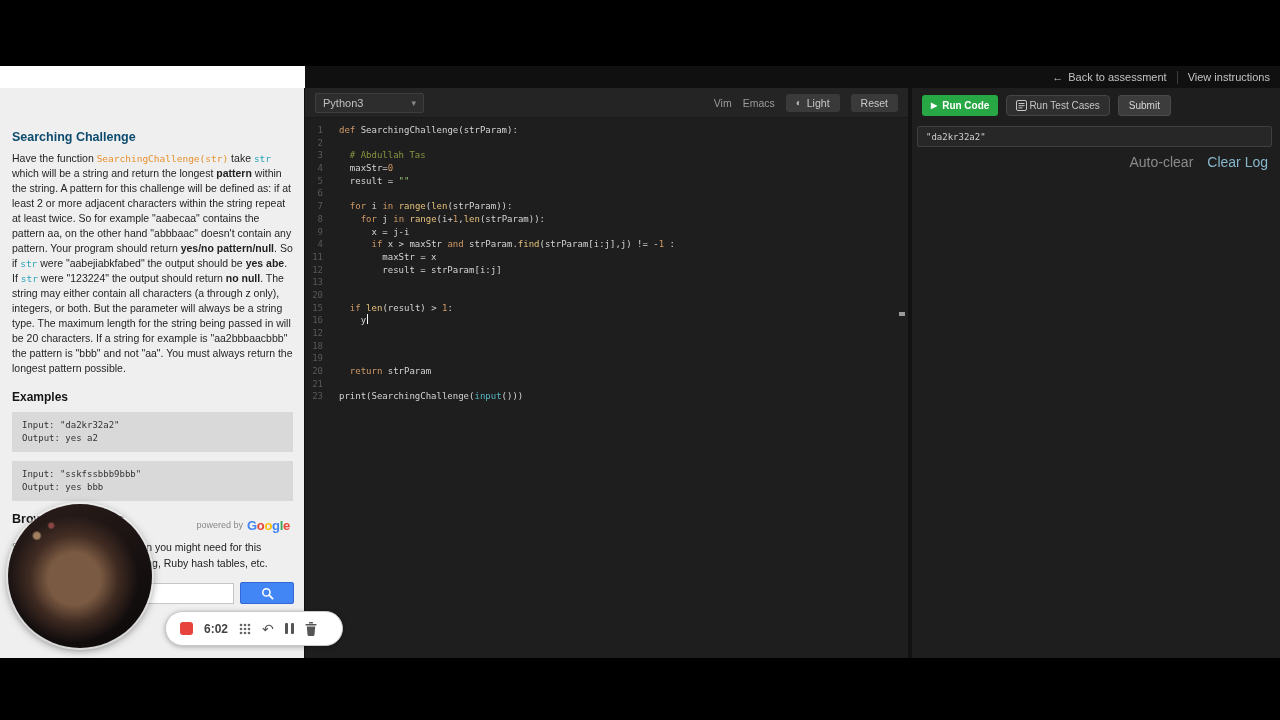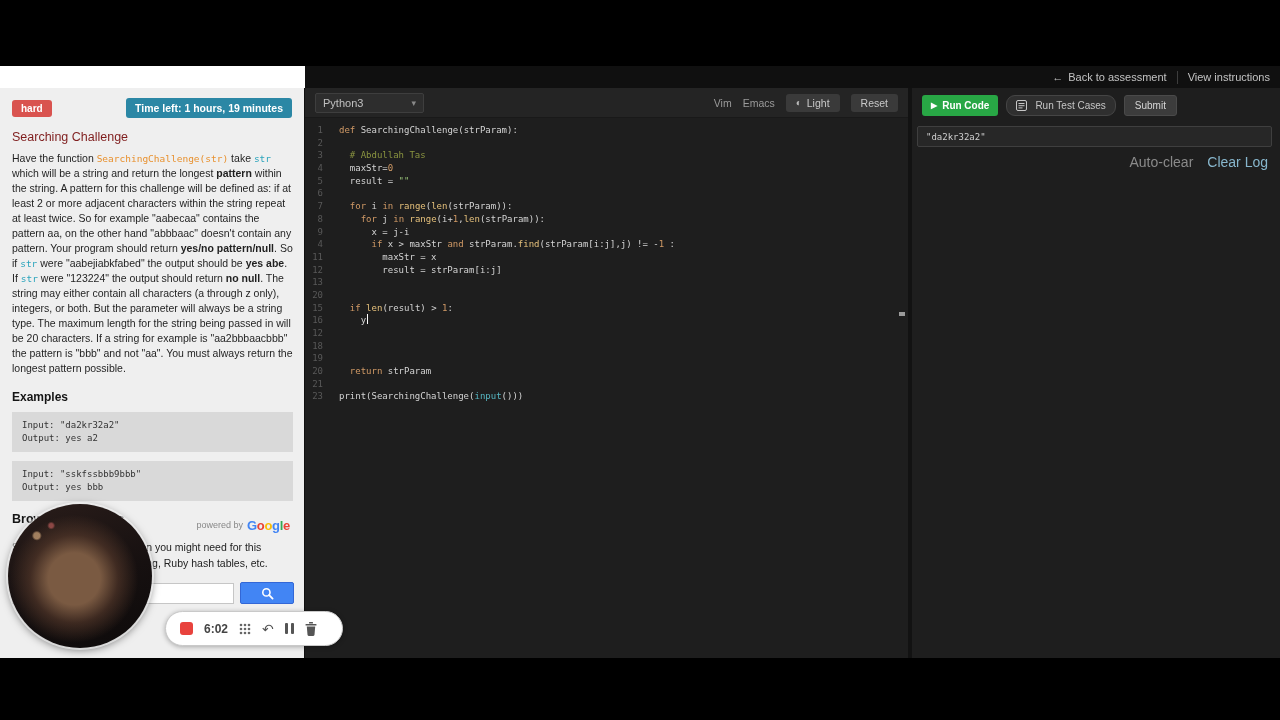--- a/index.html
+++ b/index.html
@@ -15,21 +15,21 @@
   .header-white { position:absolute; left:0; top:0; width:305px; height:22px; background:#ffffff; }
   .header-links { position:absolute; right:10px; top:0; height:22px; display:flex; align-items:center; gap:10px; }
   .hdr-link { color:#c3c3c3; font-size:11px; cursor:pointer; display:flex; gap:5px; align-items:center; }
   .hdr-divider { width:1px; height:13px; background:#3d3d3d; }
 
   
   .sidebar { position:absolute; left:0; top:88px; width:305px; height:570px; background:#efefef; border-right:1px solid #111; }
   .badges-row { position:absolute; left:12px; right:12px; top:10px; display:flex; justify-content:space-between; align-items:center; }
   .badge-hard { background:#d9534f; color:#fff; font-size:10px; font-weight:bold; padding:3px 9px; border-radius:3px; }
   .badge-time { background:#2b87a5; color:#fff; font-size:10.5px; font-weight:bold; padding:4px 9px; border-radius:3px; }
-  .challenge-title { position:absolute; left:12px; top:42px; font-size:12.5px; font-weight:normal; color:#7f1d1d; }
+  .challenge-title { position:absolute; left:12px; top:42px; font-size:12.5px; font-weight:bold; color:#0c4a6e; }
   .challenge-desc { position:absolute; left:12px; top:63px; width:282px; font-size:10.5px; line-height:15px; color:#1f1f1f; }
   .seg-o { font-family:"DejaVu Sans Mono", monospace; color:#e8912f; font-size:9.5px; }
   .seg-t { font-family:"DejaVu Sans Mono", monospace; color:#2aa4bc; font-size:9.5px; }
   .seg-b { font-weight:bold; }
   .examples-title { position:absolute; left:12px; top:302px; font-size:12px; font-weight:bold; color:#151515; }
   .example-box { position:absolute; left:12px; width:281px; background:#d9d9d9; padding:7px 10px;
                  font-family:"DejaVu Sans Mono", monospace; font-size:9px; color:#333; line-height:13px; }
   .box1 { top:324px; } .box2 { top:373px; }
   .resources-title { position:absolute; left:12px; top:424px; font-size:12.5px; font-weight:bold; color:#151515; }
   .powered-row { position:absolute; right:14px; top:428px; display:flex; align-items:center; gap:4px; }
@@ -83,21 +83,21 @@
   .scroll-marker { position:absolute; right:3px; top:224px; width:6px; height:4px; background:#9a9a9a; }
   .panel-divider { position:absolute; left:908px; top:88px; width:4px; height:570px; background:#121212; }
 
   
   .console-panel { position:absolute; left:912px; top:88px; width:368px; height:570px; background:#1e1e1e; }
   .console-buttons { position:absolute; left:10px; top:7px; display:flex; gap:8px; align-items:center; }
   .btn-run { background:#28a745; color:#fff; font-size:10px; font-weight:bold; height:21px;
              display:flex; align-items:center; gap:5px; padding:0 9px; border-radius:3px; cursor:pointer; }
   .btn-run .play { font-size:8px; }
   .btn-dark { background:#2f2f2f; border:1px solid #454545; color:#c6c6c6; font-size:10px; height:21px;
-              display:flex; align-items:center; gap:8px; padding:0 9px; border-radius:9px; cursor:pointer; }
+              display:flex; align-items:center; gap:2px; padding:0 9px; border-radius:4px; cursor:pointer; }
   .btn-submit { background:#3c3c3c; border:1px solid #4a4a4a; color:#d6d6d6; font-size:10px; height:21px;
                 display:flex; align-items:center; padding:0 10px; border-radius:3px; cursor:pointer; }
   .console-output { position:absolute; left:5px; right:8px; top:38px; height:21px; background:#272727;
                     border:1px solid #3f3f3f; border-radius:2px; display:flex; align-items:center; padding:0 8px;
                     font-family:"DejaVu Sans Mono", monospace; font-size:9px; color:#cfcfcf; }
   .console-links { position:absolute; top:66px; right:12px; display:flex; gap:14px; font-size:14px; }
   .link-auto { color:#8a8a8a; cursor:pointer; }
   .link-clear { color:#87b6cc; cursor:pointer; }
 </style>
 </head>
@@ -111,24 +111,20 @@
     <span class="hdr-link">
       <span>←</span>
       <span>Back to assessment</span>
     </span>
     <span class="hdr-divider"></span>
     <span class="hdr-link">View instructions</span>
   </div>
 </div>
 
 <div class="sidebar">
-  <div class="badges-row">
-    <span class="badge-hard">hard</span>
-    <span class="badge-time">Time left: 1 hours, 19 minutes</span>
-  </div>
   <div class="challenge-title">Searching Challenge</div>
   <div class="challenge-desc"><span class="seg-p">Have the function </span><span class="seg-o">SearchingChallenge(str)</span><span class="seg-p"> take </span><span class="seg-t">str</span><span class="seg-p"> which will be a string and return the longest </span><span class="seg-b">pattern</span><span class="seg-p"> within the string. A pattern for this challenge will be defined as: if at least 2 or more adjacent characters within the string repeat at least twice. So for example "aabecaa" contains the pattern aa, on the other hand "abbbaac" doesn't contain any pattern. Your program should return </span><span class="seg-b">yes/no pattern/null</span><span class="seg-p">. So if </span><span class="seg-t">str</span><span class="seg-p"> were "aabejiabkfabed" the output should be </span><span class="seg-b">yes abe</span><span class="seg-p">. If </span><span class="seg-t">str</span><span class="seg-p"> were "123224" the output should return </span><span class="seg-b">no null</span><span class="seg-p">. The string may either contain all characters (a through z only), integers, or both. But the parameter will always be a string type. The maximum length for the string being passed in will be 20 characters. If a string for example is "aa2bbbaacbbb" the pattern is "bbb" and not "aa". You must always return the longest pattern possible.</span></div>
 
   <div class="examples-title">Examples</div>
   <div class="example-box box1">
     <div>Input: "da2kr32a2"</div>
     <div>Output: yes a2</div>
   </div>
   <div class="example-box box2">
     <div>Input: "sskfssbbb9bbb"</div>

